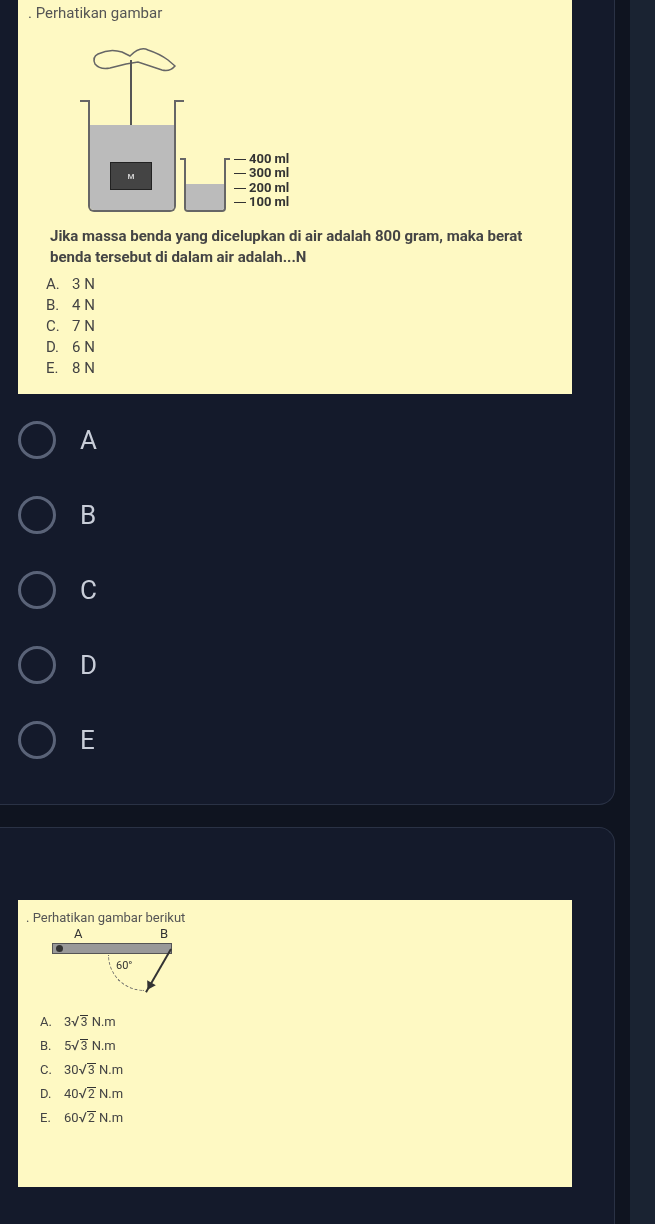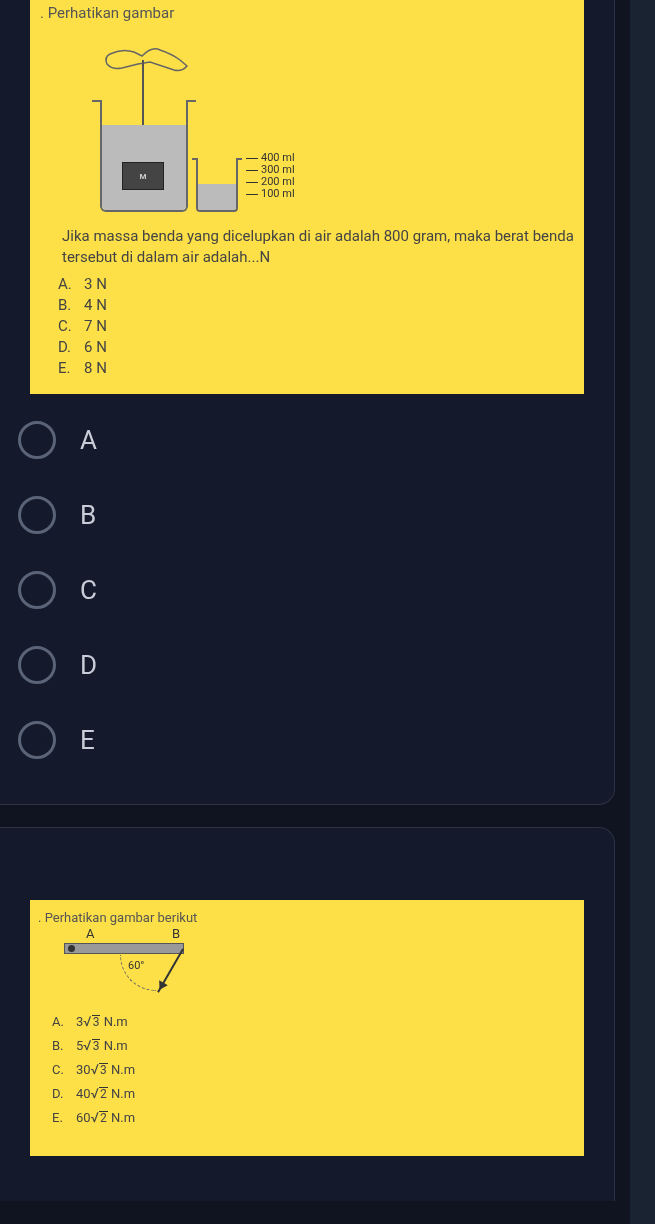--- a/index.html
+++ b/index.html
@@ -39,25 +39,24 @@
       margin-left: -18px;
       border-left: none;
       border-bottom: none;
       border-top-left-radius: 0;
       border-bottom-right-radius: 0;
       border-bottom-left-radius: 0;
       padding-left: 36px;
       padding-top: 72px;
     }
     .question-image {
-      background: #fde047;
+      background: #fef9c3;
       width: 554px;
       color: #333;
       font-size: 14px;
-      margin-left: 12px;
     }
     .q1-image {
       height: 394px;
       padding: 4px 10px 10px 18px;
       position: relative;
     }
     .q1-title { font-size: 15px; color: #555; margin-bottom: 20px; margin-left: -8px; }
     .diagram1 {
       position: relative;
       width: 220px;
@@ -130,39 +129,40 @@
     .water-small {
       position: absolute;
       bottom: 0; left: 0; right: 0;
       height: 26px;
       background: #bbb;
       border-radius: 0 0 2px 2px;
     }
     .scale-marks {
       position: absolute;
       left: 158px; top: 110px;
-      font-size: 11px;
+      font-size: 13px;
       line-height: 1.1;
       color: #333;
-      font-weight: normal;
+      font-weight: bold;
     }
     .scale-marks div::before {
       content: '';
       display: inline-block;
       width: 12px; height: 1px;
       background: #333;
       vertical-align: middle;
       margin-right: 3px;
     }
     .q-text {
       font-size: 15px;
       color: #444;
       margin-left: 14px;
       line-height: 1.4;
       margin-bottom: 6px;
+      font-weight: bold;
     }
     .opt-list {
       margin-left: 10px;
       font-size: 15px;
       color: #444;
       line-height: 1.4;
     }
     .opt-list div { display: flex; gap: 10px; }
     .opt-list .lbl { width: 16px; }
 
@@ -184,21 +184,21 @@
       border-radius: 50%;
       flex-shrink: 0;
     }
     .answer-label {
       color: #c8cdd8;
       font-size: 26px;
       font-weight: 400;
     }
 
     .q2-image {
-      height: 256px;
+      height: 287px;
       padding: 10px 10px 10px 14px;
       position: relative;
       font-size: 12px;
     }
     .q2-title { font-size: 13px; color: #555; margin-bottom: 10px; margin-left: -6px; }
     .diagram2 {
       position: relative;
       width: 130px;
       height: 64px;
       margin-left: 20px;

